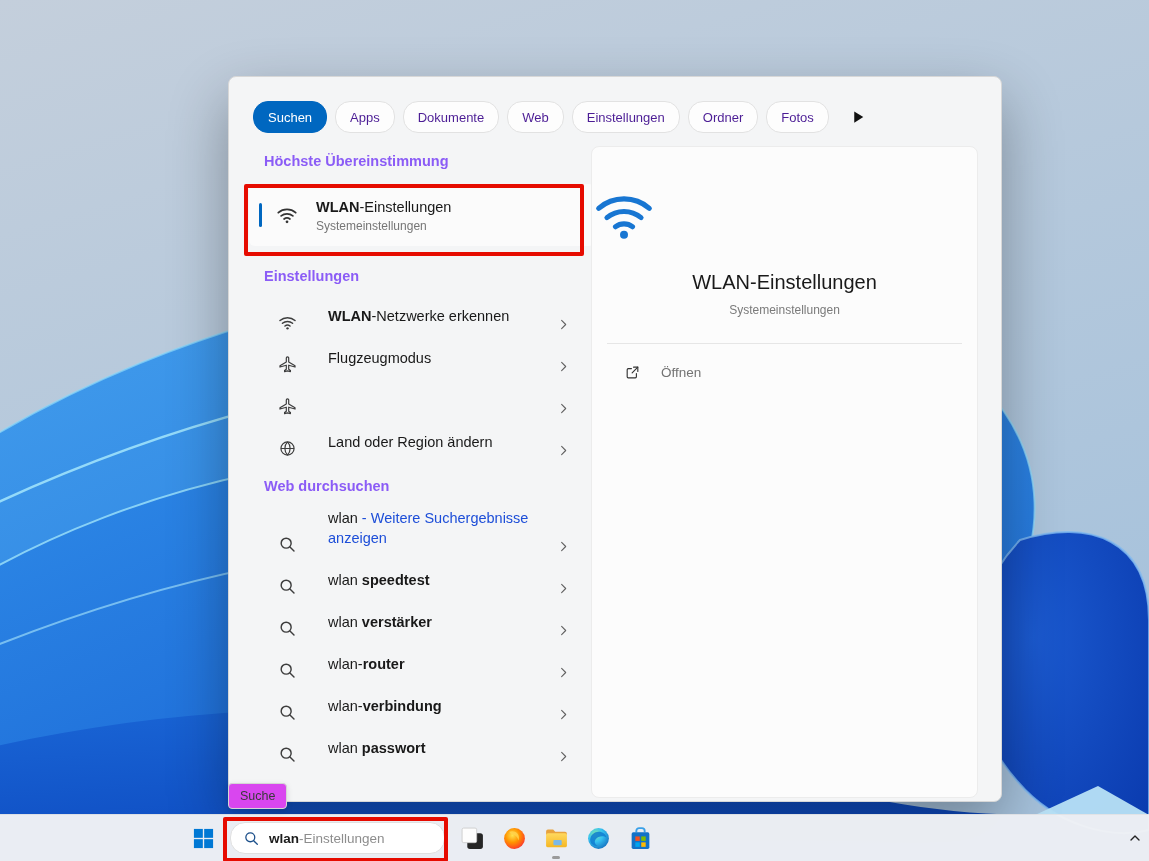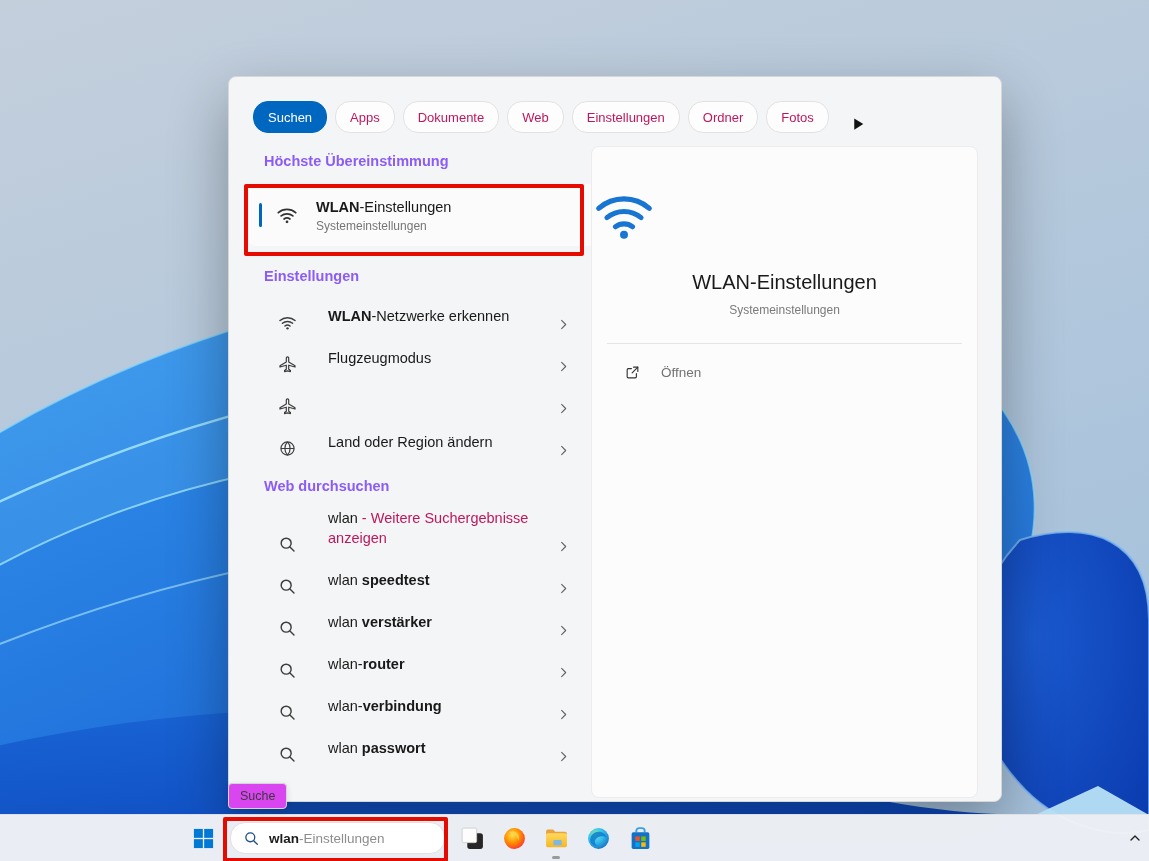--- a/index.html
+++ b/index.html
@@ -10,24 +10,24 @@
   }
   #wallpaper{position:absolute;inset:0;z-index:0;}
   #wallpaper svg{display:block;}
 
   
   .search-panel{
     position:absolute;left:228px;top:76px;width:772px;height:724px;z-index:10;
     background:#f4f5f6;border:1px solid #d7d7d7;border-radius:8px;
     box-shadow:0 24px 60px rgba(0,0,0,.32);
   }
-  .tabs{position:absolute;left:24px;top:24px;display:flex;align-items:flex-end;gap:8px;}
+  .tabs{position:absolute;left:24px;top:24px;display:flex;align-items:center;gap:8px;}
   .tab{
     height:30px;padding:0 14px;border-radius:15px;display:flex;align-items:center;
-    background:#fdfdfd;border:1px solid #e2e2e2;font-size:13px;color:#be185d;cursor:pointer;white-space:nowrap;
+    background:#fdfdfd;border:1px solid #e2e2e2;font-size:13px;color:#4c1d95;cursor:pointer;white-space:nowrap;
   }
   .tab.active{background:#0067c0;border-color:#0067c0;color:#fff;}
   .tabs-overflow{width:18px;height:18px;color:#111;margin-left:12px;display:flex;align-items:center;}
   .panel-more{position:absolute;right:30px;top:104px;width:22px;height:16px;color:#333;cursor:pointer;}
   .icn{display:inline-flex;}
   .icn svg{width:100%;height:100%;display:block;}
 
   
   .left-col{position:absolute;left:20px;top:76px;width:346px;}
   .section-h{font-size:14.5px;font-weight:700;color:#8b5cf6;padding-left:15px;}
@@ -42,21 +42,21 @@
   .accent-bar{position:absolute;left:10px;top:19px;width:3px;height:24px;border-radius:2px;background:#0067c0;}
   .best-ic{width:22px;height:22px;color:#333;margin-left:27px;margin-right:18px;}
   .best-title{font-size:14.5px;color:#191919;line-height:18px;}
   .best-sub{font-size:12px;color:#767676;margin-top:3px;}
 
   .row{display:flex;align-items:flex-end;min-height:42px;cursor:pointer;border-radius:6px;gap:12px;}
   .row .ric{width:19px;height:19px;color:#3d3d3d;margin-left:29px;margin-right:19px;flex:0 0 auto;}
   .row .lbl{font-size:14.5px;color:#191919;width:238px;line-height:20px;padding:6px 0;}
   .row .chev{width:15px;height:15px;color:#5f5f5f;margin-left:auto;margin-right:24px;flex:0 0 auto;}
   .seg-strong{font-weight:700;}
-  .seg-muted{color:#be185d;}
+  .seg-muted{color:#1d4ed8;}
 
   
   .preview-card{
     position:absolute;left:362px;top:69px;width:385px;height:650px;
     background:#fcfcfc;border:1px solid #ececec;border-radius:8px;
   }
   .pv-ic{width:64px;height:64px;color:#1876d2;margin:36px auto 10px auto;}
   .pv-title{font-size:20px;color:#191919;text-align:center;margin-top:14px;}
   .pv-sub{font-size:12px;color:#7a7a7a;text-align:center;margin-top:9px;}
   .pv-div{height:1px;background:#e6e6e6;margin:26px 15px 0 15px;}

